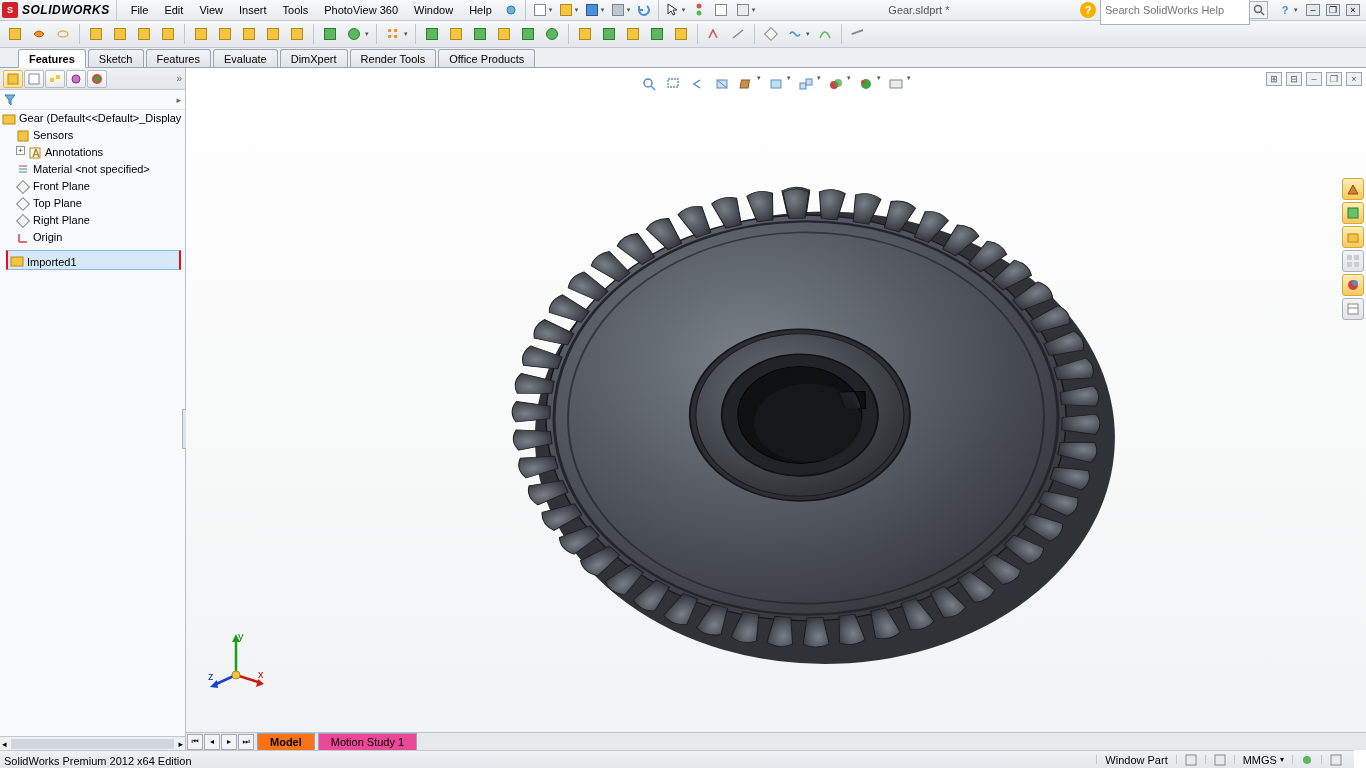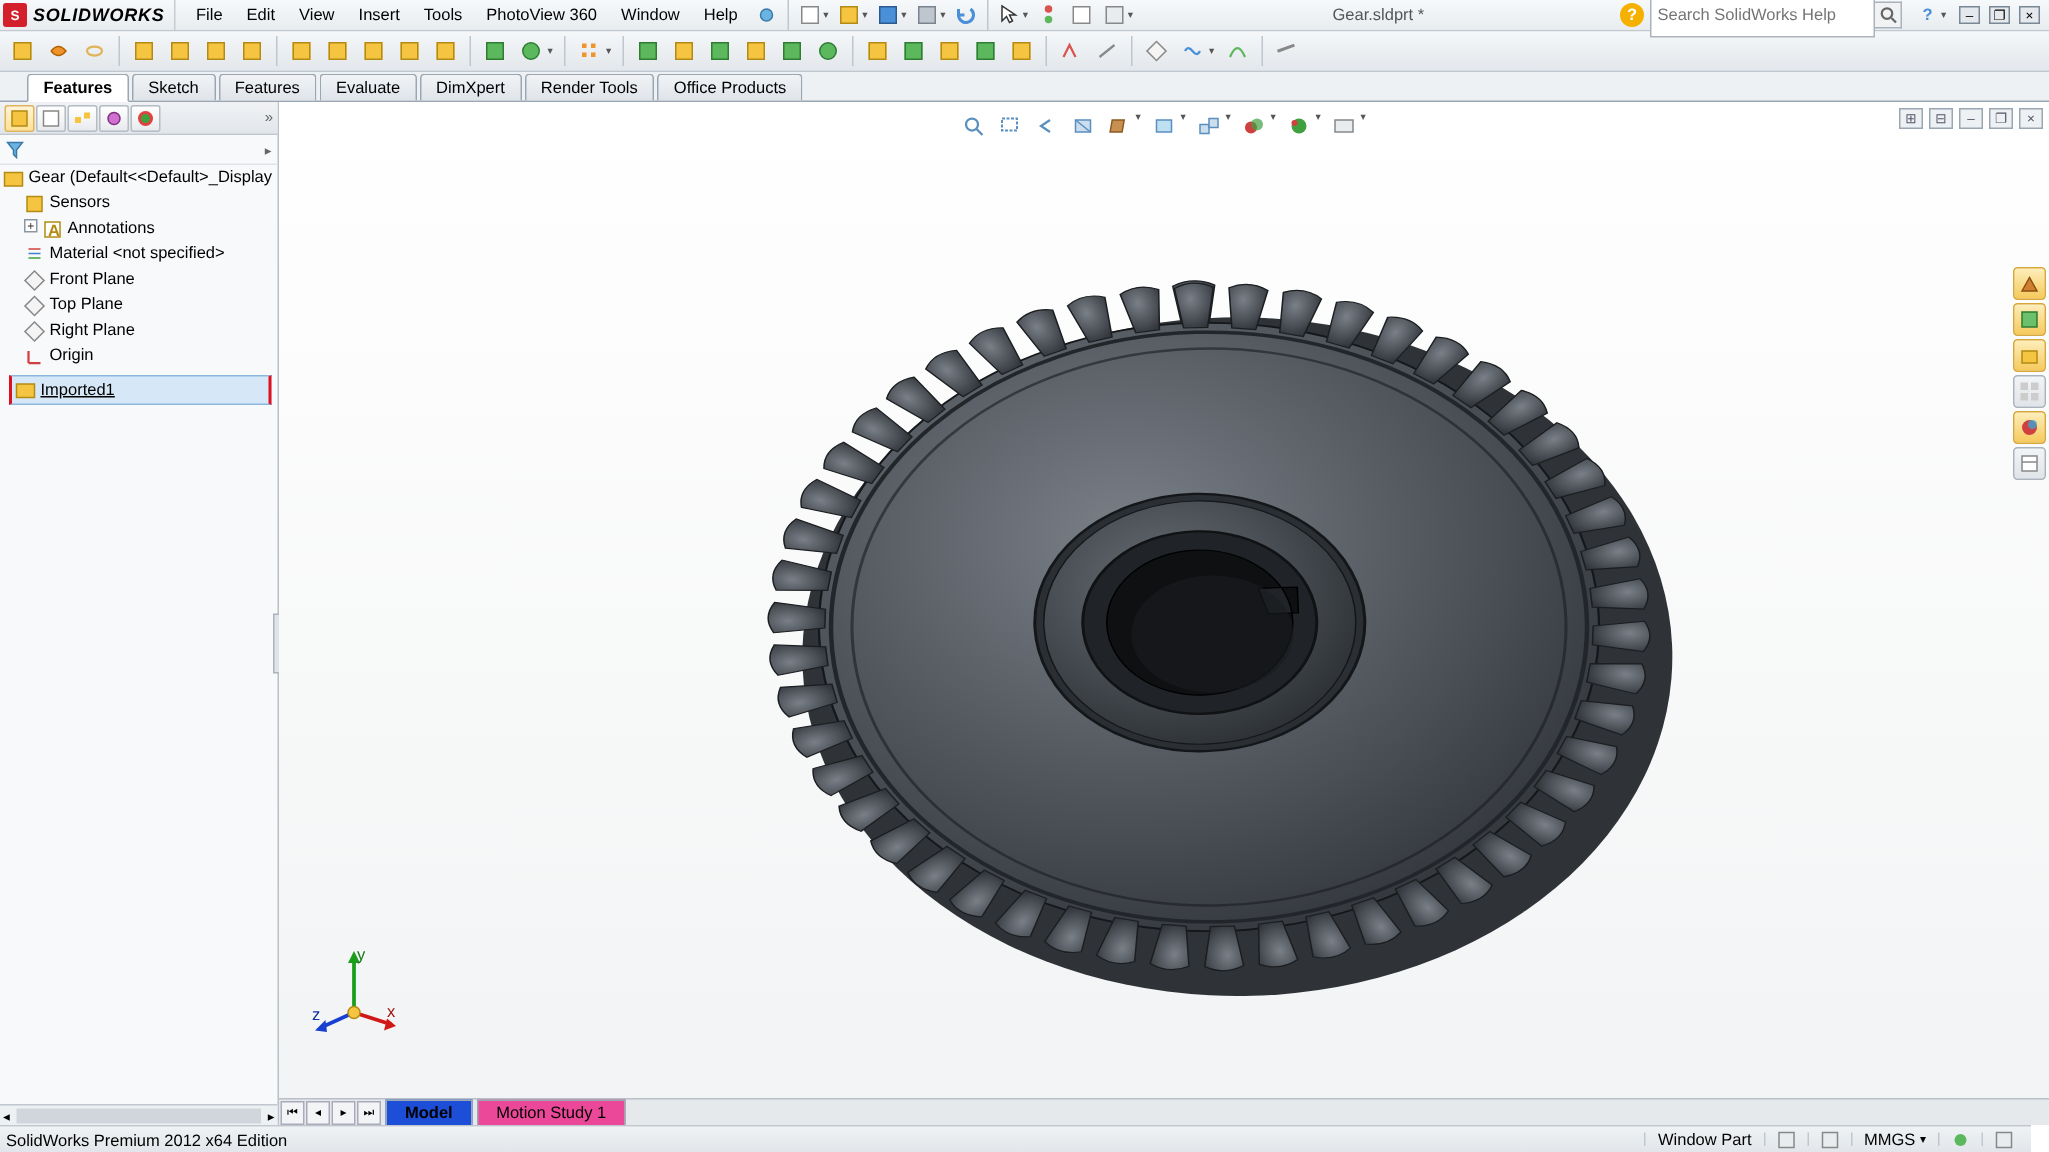--- a/index.html
+++ b/index.html
@@ -38,34 +38,34 @@
 .ftree { width:186px; background:#f8f9fb; border-right:1px solid #b8c0c8; display:flex; flex-direction:column; position:relative; }
 .ftree-tabs { height:22px; background:linear-gradient(#f0f2f5,#e2e6ea); border-bottom:1px solid #c0c7cf; display:flex; align-items:center; padding:0 3px; gap:1px; }
 .ftab { width:20px; height:18px; border:1px solid #b4bcc4; background:linear-gradient(#fff,#e8ebee); border-radius:2px; display:flex; align-items:center; justify-content:center; }
 .ftab.active { background:linear-gradient(#fff4d6,#ffe194); border-color:#e0b45a; }
 .ftree-filter { height:20px; display:flex; align-items:center; padding:2px 4px; border-bottom:1px solid #dfe3e7; }
 .ftree-body { flex:1; overflow:hidden; padding:2px 0; font-size:11px; }
 .tree-row { display:flex; align-items:flex-start; height:17px; padding-left:2px; white-space:nowrap; }
 .tree-row.indent1 { padding-left:16px; }
 .tree-exp { width:9px; height:9px; border:1px solid #8a96a2; background:#fff; font-size:8px; line-height:7px; text-align:center; margin-right:3px; color:#333; }
 .tree-ico { width:14px; height:14px; margin-right:3px; display:inline-flex; align-items:center; justify-content:center; font-size:10px; }
-.highlight-row { border:2px solid #e01020; padding:1px 2px; margin:2px 4px 0 6px; display:flex; align-items:center; height:20px; background:#fff;text-decoration:underline; }
+.highlight-row { border:2px solid #e01020; padding:1px 2px; margin:2px 4px 0 6px; display:flex; align-items:flex-end; height:20px; background:#fff; }
 .ftree-slider { position:absolute; right:-5px; top:50%; width:8px; height:40px; background:#e0e4e8; border:1px solid #aab3bd; border-radius:0 4px 4px 0; }
 .tree-selrow { background:#d6e8f8; border-top:1px solid #8cb8e0; border-bottom:1px solid #8cb8e0; }
 
 
 .viewport { flex:1; background:linear-gradient(#ffffff,#f2f3f4); position:relative; overflow:hidden; }
 .view-toolbar { position:absolute; top:4px; left:50%; transform:translateX(-50%); display:flex; gap:2px; background:rgba(245,247,249,0.0); padding:2px; }
 .vt-btn { width:22px; height:20px; display:flex; align-items:center; justify-content:center; }
 .triad { position:absolute; left:20px; bottom:60px; width:60px; height:60px; }
 .bottom-tabs { position:absolute; left:0; bottom:0; height:18px; background:#e6e9ec; border-top:1px solid #b8c0c8; display:flex; align-items:center; width:100%; }
 .nav-btns { display:flex; }
 .nav-btns span { width:16px; height:16px; border:1px solid #aab; background:#f2f4f6; margin-left:1px; font-size:8px; text-align:center; line-height:14px; }
 .btab { padding:2px 12px; border:1px solid #9aa6b2; border-bottom:none; background:#fff; margin-left:3px; border-radius:0 0 0 0; font-size:11px; }
-.btab.active { background:#1d4ed8; font-weight:bold; }
+.btab.active { background:#f97316; font-weight:bold; }
 .btab.inactive { background:#ec4899; }
 
 
 .right-bar { position:absolute; right:2px; top:110px; width:22px; display:flex; flex-direction:column; gap:2px; }
 .rb-btn { width:22px; height:22px; background:linear-gradient(#fdeebb,#f6c95c); border:1px solid #d7a838; border-radius:3px; display:flex; align-items:center; justify-content:center; }
 .rb-btn.alt { background:linear-gradient(#f2f4f6,#e0e4e8); border-color:#aab3bd; }
 
 
 .vp-winctrl { position:absolute; right:4px; top:4px; display:flex; gap:4px; }
 .vp-winctrl span { width:16px; height:14px; border:1px solid #9aa6b2; background:#eef1f4; font-size:9px; text-align:center; line-height:12px; color:#556; }

